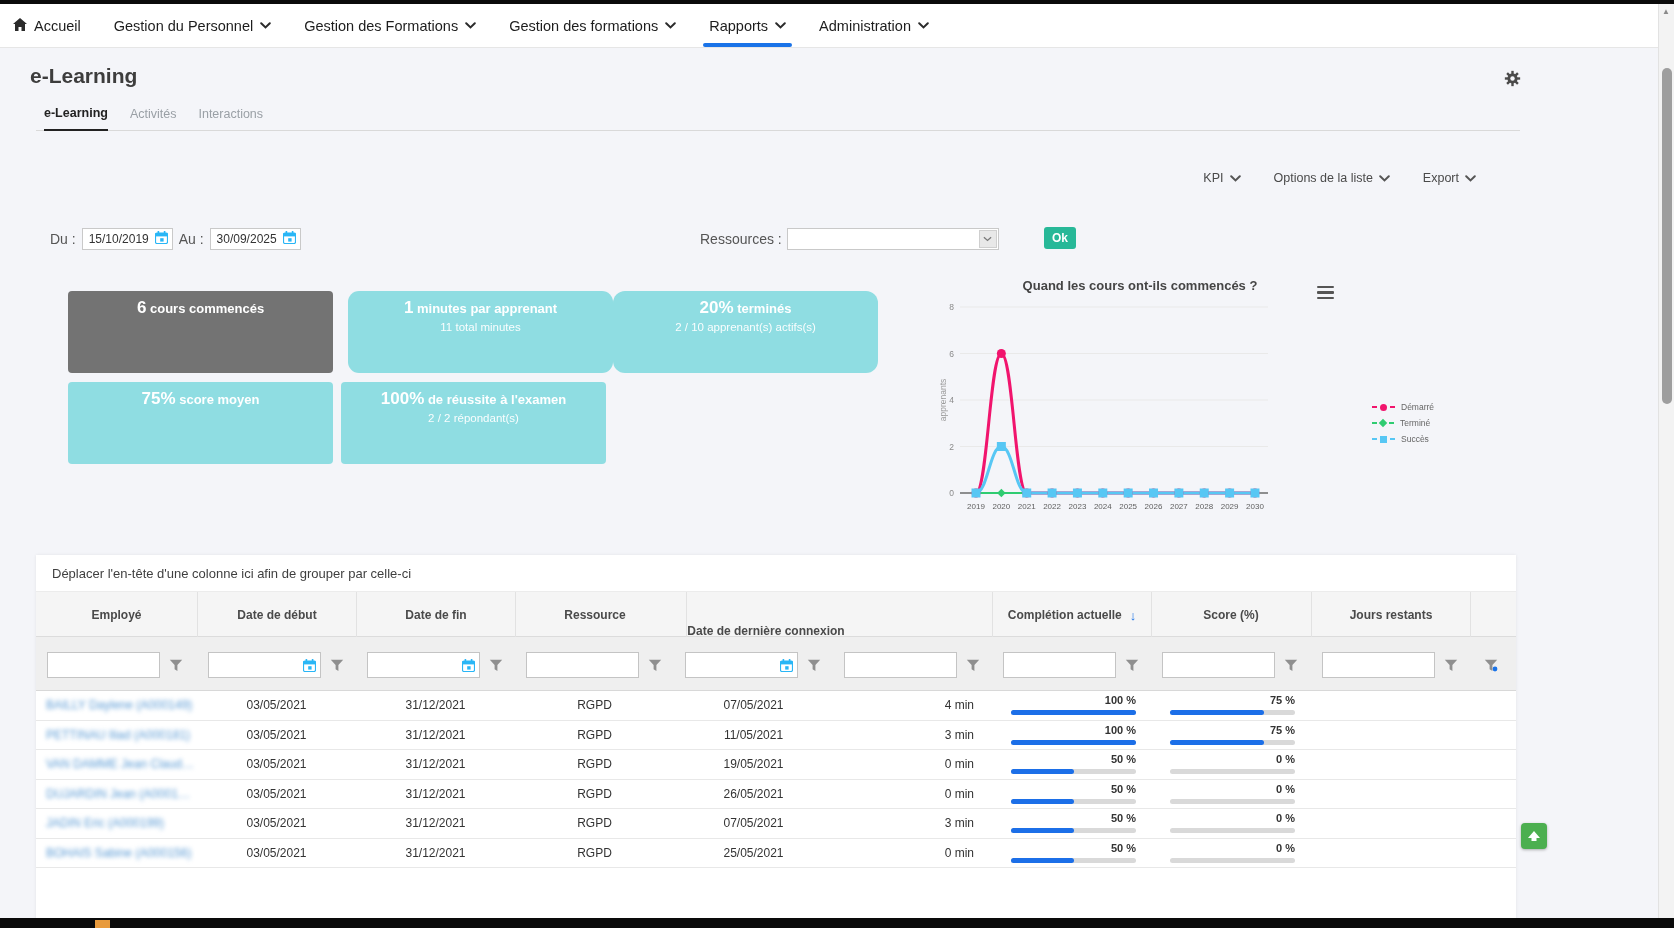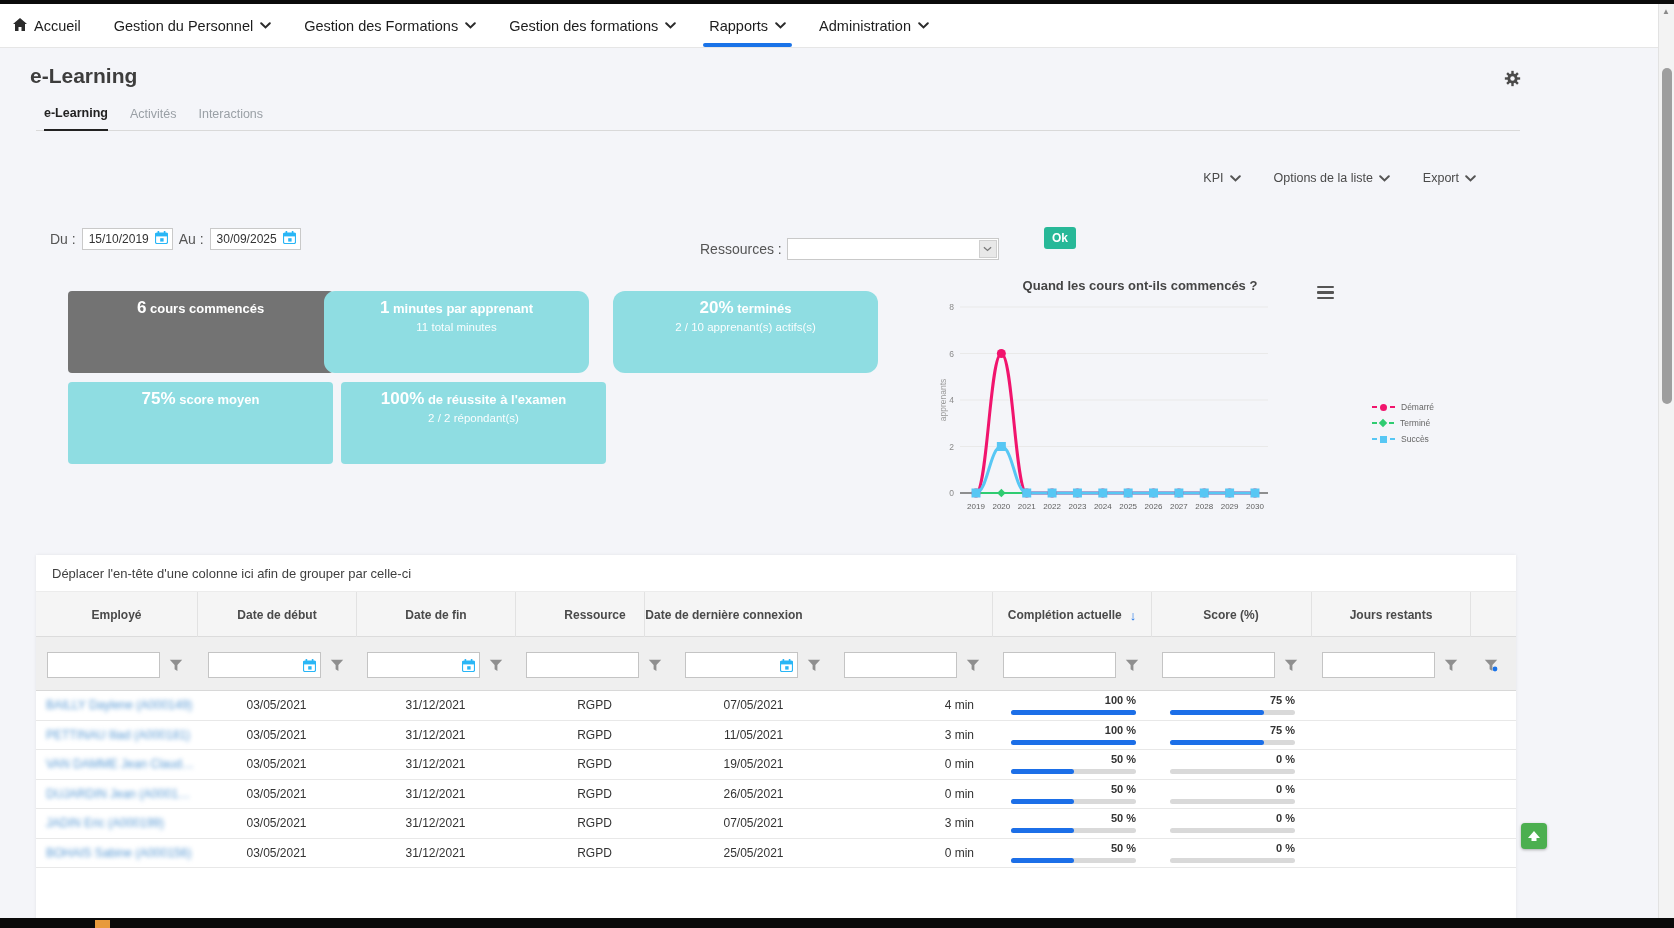--- a/index.html
+++ b/index.html
@@ -31,21 +31,21 @@
   
   #list-toolbar { position:absolute; top:171px; right:198px; display:flex; gap:33px; }
   .tb-btn { display:flex; align-items:center; gap:6px; font-size:12.5px; color:#4a4a4a; cursor:pointer; }
 
   
   .flt-label { font-size:14px; color:#555; }
   #grp-dates { position:absolute; left:50px; top:228px; display:flex; align-items:center; gap:6px; }
   .datebox { display:flex; align-items:center; background:#fff; border:1px solid #c9c9c9; height:22px; padding:0 4px 0 6px; gap:3px; }
   .datebox input { border:none; outline:none; width:63px; font-size:12px; color:#333; font-family:inherit; background:transparent; }
   #grp-programmes { position:absolute; left:348px; top:228px; display:flex; align-items:center; gap:5px; }
-  #grp-ressources { position:absolute; left:700px; top:228px; display:flex; align-items:center; gap:5px;margin-top:10px; }
+  #grp-ressources { position:absolute; left:700px; top:228px; display:flex; align-items:center; gap:5px; }
   .selectbox { width:212px; height:22px; background:#fff; border:1px solid #c9c9c9; display:flex; align-items:center; justify-content:flex-end; cursor:pointer; }
   .selectbox .sel-arrow { width:18px; height:18px; margin-right:1px; background:#e8e8e8; border:1px solid #cfcfcf; display:flex; align-items:center; justify-content:center; }
   #ok-btn { position:absolute; left:1044px; top:227px; height:22px; padding:0 8px; background:#27b898; color:#fff; font-size:12px; font-weight:bold; border:none; border-radius:3px; line-height:22px; cursor:pointer; }
 
   
   .kpi-card { position:absolute; width:265px; height:82px; border-radius:4px; color:#fff; text-align:center; padding-top:7px; }
   .kpi-card.dark { background:#737373; }
   .kpi-card.light { background:#8fdde2; }
   .kpi-line1 { font-size:13px; font-weight:bold; }
   .kpi-line1 .kpi-val { font-size:17px; }
@@ -233,21 +233,21 @@
       </span>
     </span>
   </div>
 
   <button id="ok-btn">Ok</button>
 
   <div id="kpi-cards">
       <div class="kpi-card dark" style="left: 68px; top: 291px;">
         <div class="kpi-line1"><span class="kpi-val">6</span><span class="kpi-lb"> cours commencés</span></div>
       </div>
-      <div class="kpi-card light" style="left: 324px; top: 291px; border-radius: 11px;">
+      <div class="kpi-card light" style="left: 348px; top: 291px; border-radius: 11px;">
         <div class="kpi-line1"><span class="kpi-val">1</span><span class="kpi-lb"> minutes par apprenant</span></div>
         <div class="kpi-sub">11 total minutes</div>
       </div>
       <div class="kpi-card light" style="left: 613px; top: 291px; border-radius: 12px;">
         <div class="kpi-line1"><span class="kpi-val">20%</span><span class="kpi-lb"> terminés</span></div>
         <div class="kpi-sub">2 / 10 apprenant(s) actifs(s)</div>
       </div>
       <div class="kpi-card light" style="left: 68px; top: 382px;">
         <div class="kpi-line1"><span class="kpi-val">75%</span><span class="kpi-lb">  score moyen</span></div>
       </div>
@@ -360,21 +360,21 @@
         </div>
         <div class="th" style="left: 161px; width: 159px;">
           <span>Date de début</span>
         </div>
         <div class="th" style="left: 320px; width: 159px;">
           <span>Date de fin</span>
         </div>
         <div class="th" style="left: 479px; width: 159px;">
           <span>Ressource</span>
         </div>
-        <div class="th" style="left: 608px; width: 159px;">
+        <div class="th" style="left: 650px; width: 159px; align-items: flex-end;">
           <span>Date de dernière connexion</span>
         </div>
         <div class="th" style="left: 956px; width: 159px;">
           <span>Complétion actuelle</span>
           <span class="sort-arrow">↓</span>
         </div>
         <div class="th" style="left: 1115px; width: 159px;">
           <span>Score (%)</span>
         </div>
         <div class="th" style="left: 1275px; width: 159px;">

